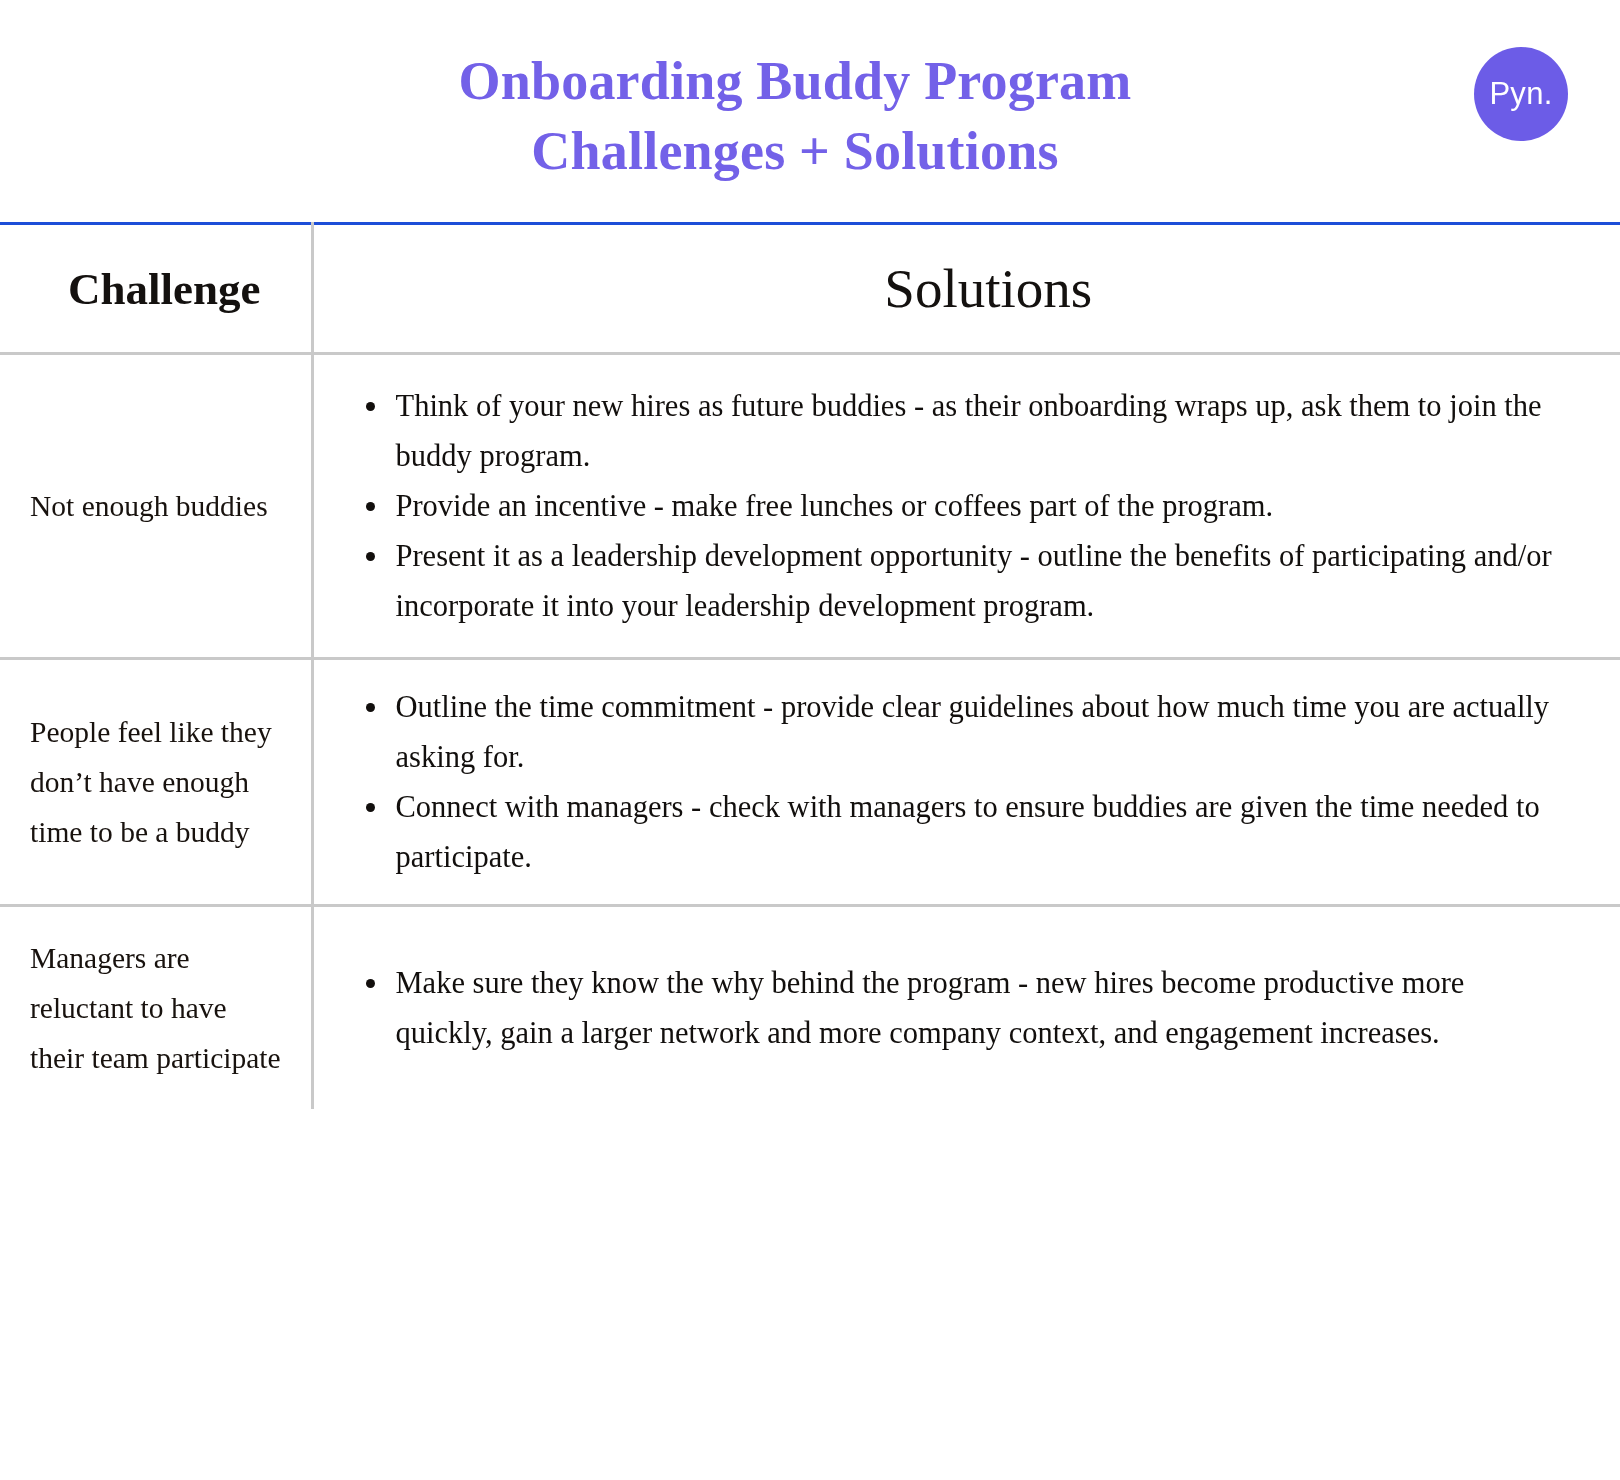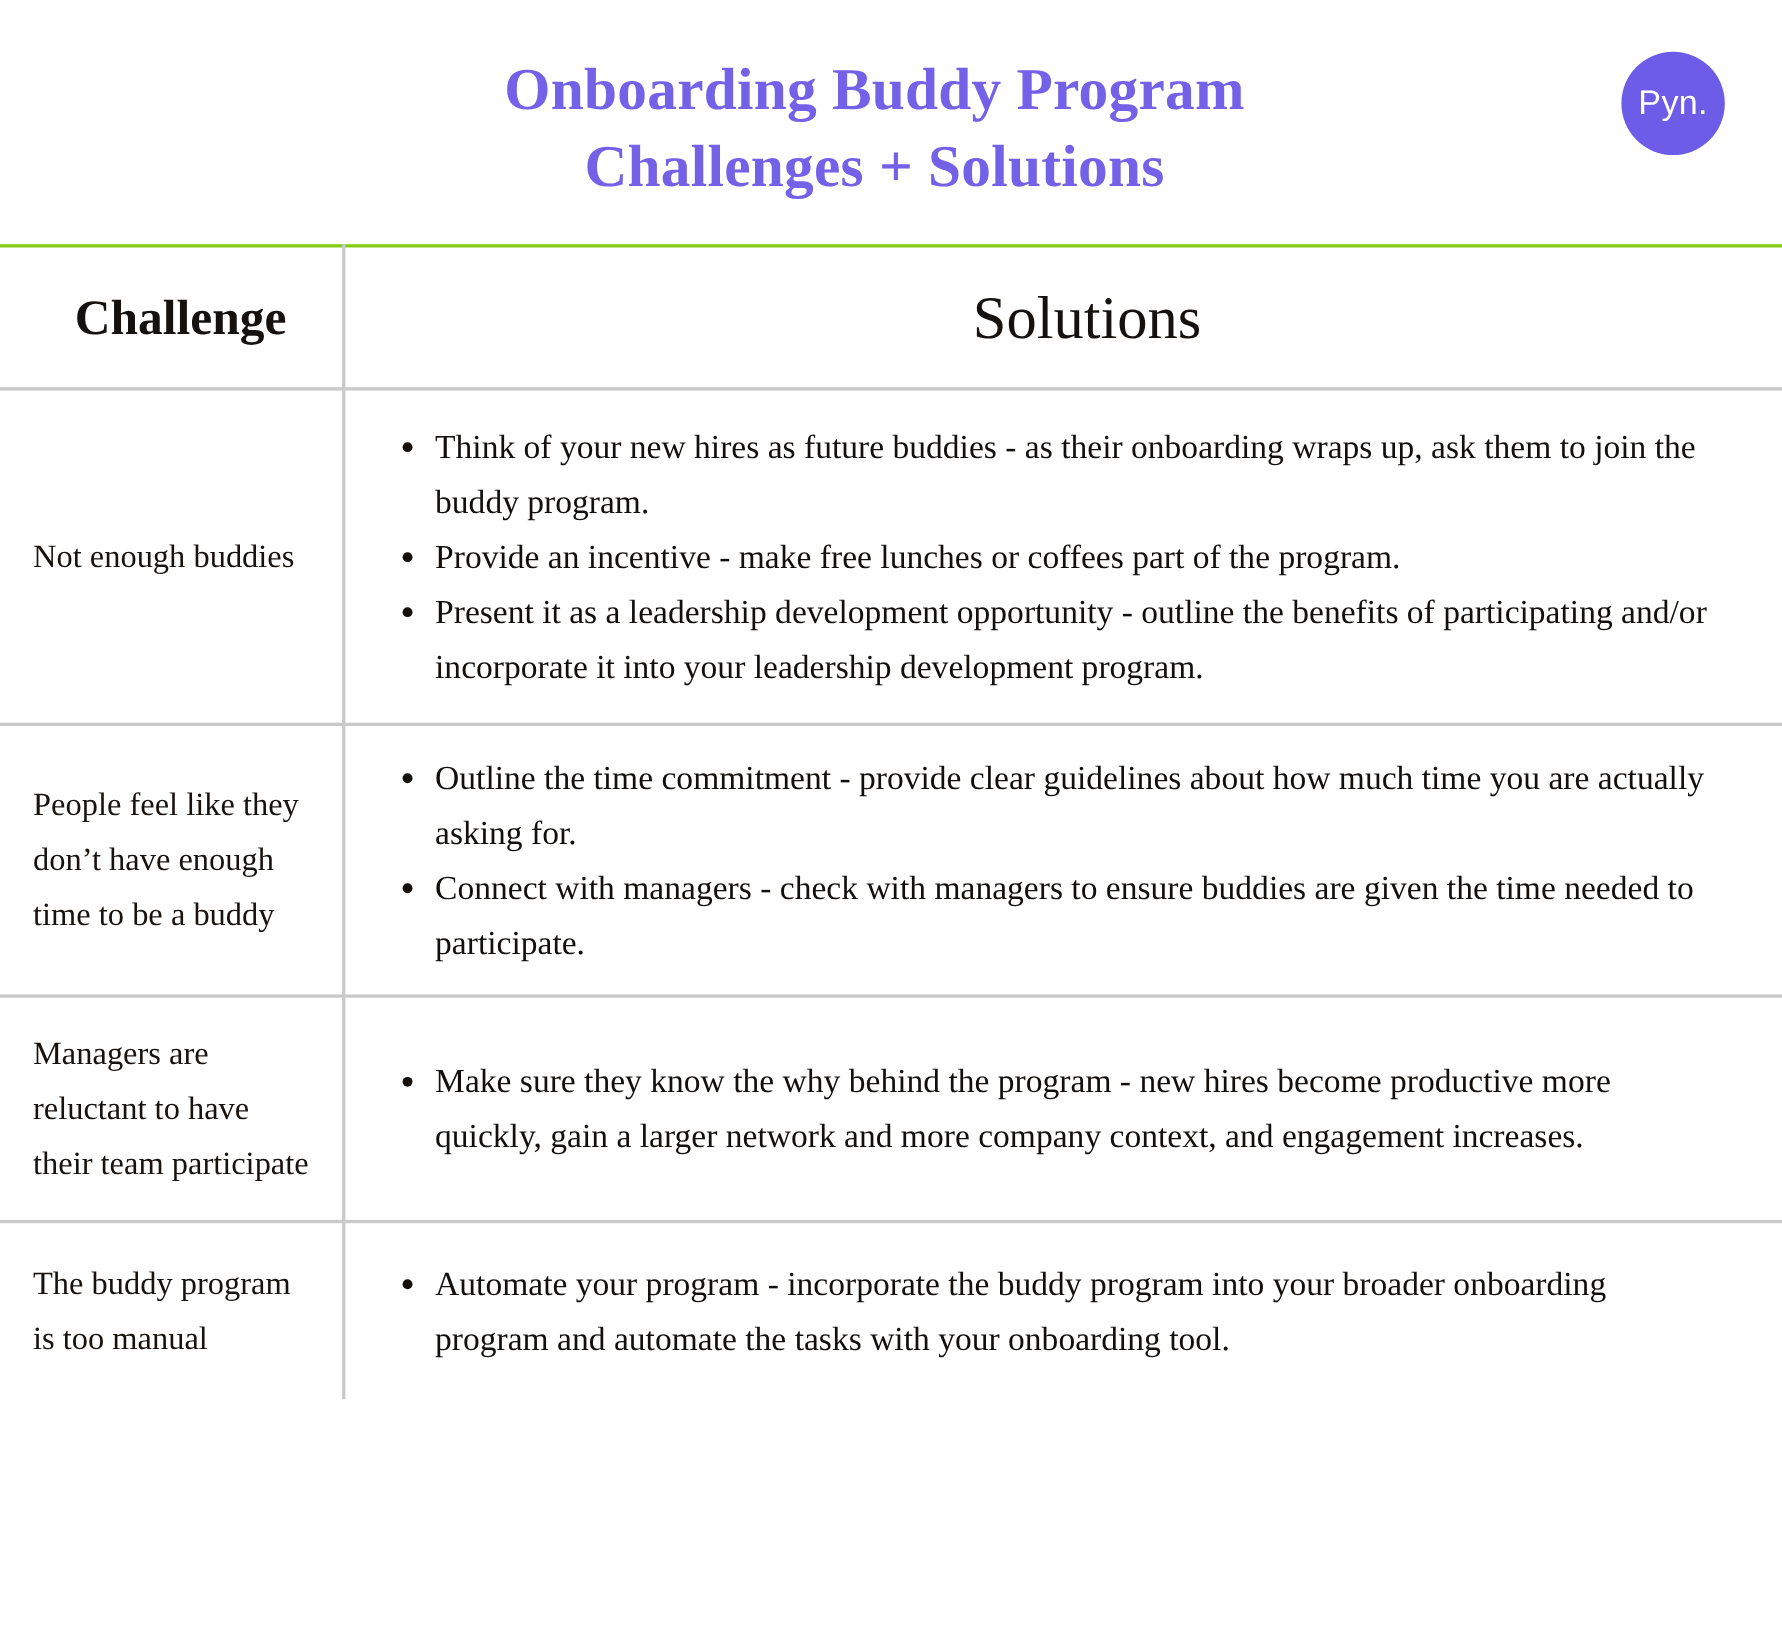--- a/index.html
+++ b/index.html
@@ -68,21 +68,21 @@
   
   .tbl {
     width: 1620px;
     border-collapse: collapse;
     table-layout: fixed;
   }
   .tbl col.c-challenge { width: 312px; }
   .tbl col.c-solutions { width: 1308px; }
 
   .tbl tr.header-row > * {
-    border-top: 3px solid #84cc16;
+    border-top: 3px solid #1d4ed8;
     border-bottom: 3px solid #c9c9c9;
     height: 125px;
     vertical-align: middle;
   }
   .tbl tr.body-row > * {
     border-bottom: 3px solid #c9c9c9;
     vertical-align: middle;
   }
   .tbl tr.body-row:last-child > * {
     border-bottom: none;
@@ -209,27 +209,17 @@
         <td class="cell-challenge">
           <div class="challenge-text">Managers are reluctant to have their team participate</div>
         </td>
         <td class="cell-solutions">
           <ul class="solutions">
             <li>Make sure they know the why behind the program - new hires become productive more quickly, gain a larger network and more company context, and engagement increases.</li>
           </ul>
         </td>
       </tr>
 
-      <tr class="body-row row-4">
-        <td class="cell-challenge">
-          <div class="challenge-text">The buddy program is too manual</div>
-        </td>
-        <td class="cell-solutions">
-          <ul class="solutions">
-            <li>Automate your program - incorporate the buddy program into your broader onboarding program and automate the tasks with your onboarding tool.</li>
-          </ul>
-        </td>
-      </tr>
 
     </tbody>
   </table>
 
 </div>
 
 </body></html>

